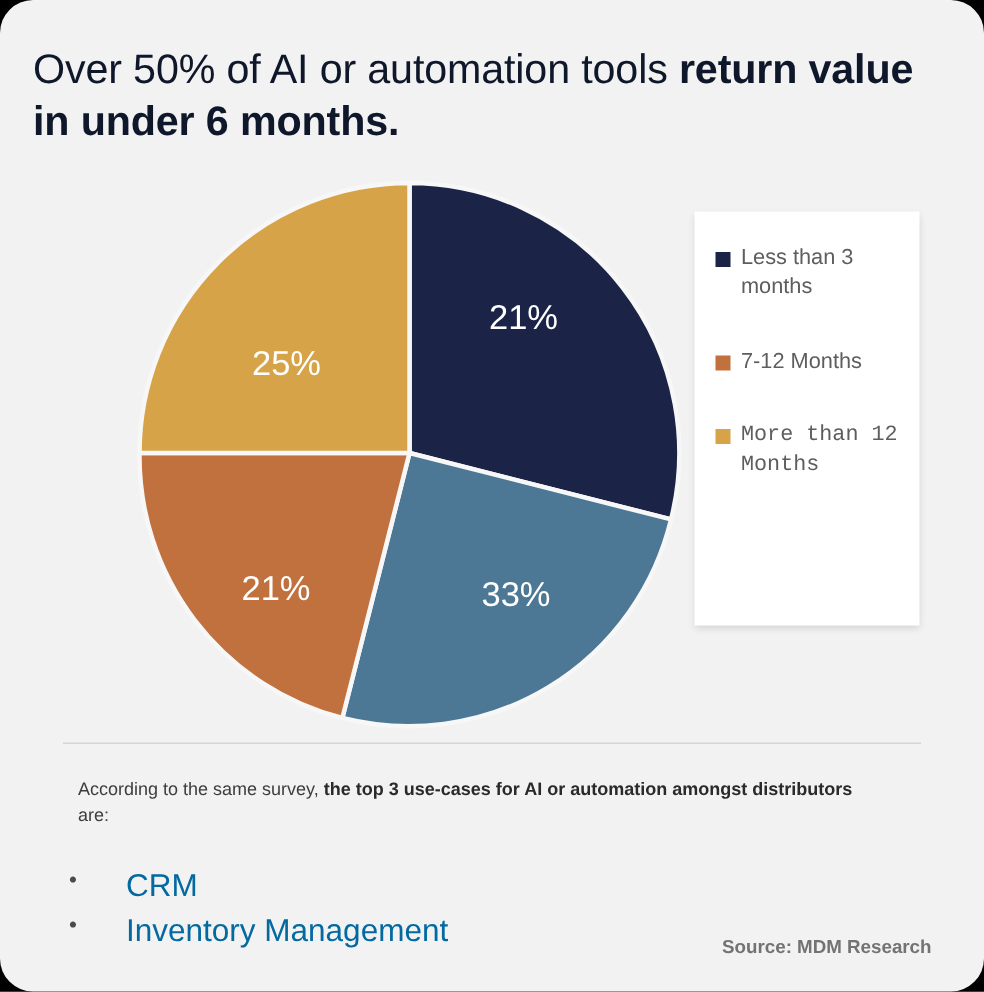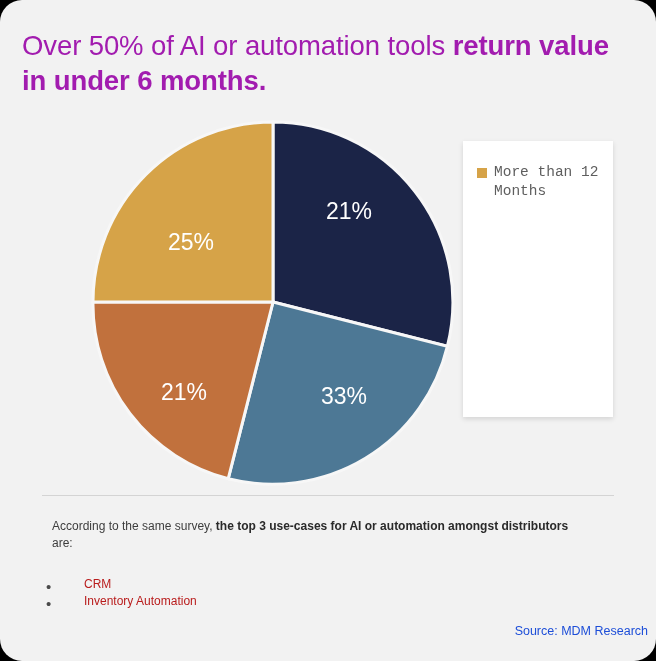--- a/index.html
+++ b/index.html
@@ -23,21 +23,21 @@
   }
 
   
   #title {
     position: absolute;
     left: 22px;
     top: 28px;
     width: 616px;
     font-size: 27.5px;
     line-height: 1.28;
-    color: #a21caf;
+    color: #0f172a;
     letter-spacing: -0.1px;
     font-weight: 400;
   }
   #title .bold { font-weight: 700; }
 
   
   #chart-area {
     position: absolute;
     left: 0; top: 105px;
     width: 656px;
@@ -121,40 +121,40 @@
   #bullet-list {
     position: absolute;
     left: 46px;
     top: 576px;
     width: 420px;
     list-style: none;
   }
   #bullet-list li {
     position: relative;
     padding-left: 38px;
-    font-size: 12px;
+    font-size: 21px;
     line-height: 1.43;
-    color: #b91c1c;
+    color: #0369a1;
   }
   #bullet-list li::before {
     content: "\2022";
     position: absolute;
     left: 0;
     top: 0;
     color: #4a4a4a;
     font-size: 15px;
   }
 
   #source {
     position: absolute;
-    right: 8px;
+    right: 35px;
     top: 624px;
     font-size: 12.5px;
-    color: #1d4ed8;
-    font-weight: 400;
+    color: #737373;
+    font-weight: 700;
   }
 </style>
 </head>
 <body>
 
 <div id="card">
 
   <h1 id="title"><span>Over 50% of AI or automation tools </span><span class="bold">return value in under 6 months.</span></h1>
 
   <div id="chart-area">
@@ -169,31 +169,39 @@
 
       <path d="M 185 185 L 5 185 A 180 180 0 0 1 185 5 Z" fill="#d6a348" stroke="#f7f7f7" stroke-width="3"></path>
 
       <text class="slice-label" x="261" y="96">21%</text>
       <text class="slice-label" x="256" y="281">33%</text>
       <text class="slice-label" x="96" y="277">21%</text>
       <text class="slice-label" x="103" y="127">25%</text>
     </svg>
 
     <div id="legend">
+      <div class="legend-item">
+        <span class="legend-swatch" style="background:#1b2447"></span>
+        <span class="legend-label">Less than 3 months</span>
+      </div>
+      <div class="legend-item">
+        <span class="legend-swatch" style="background:#c1713d"></span>
+        <span class="legend-label">7-12 Months</span>
+      </div>
       <div class="legend-item">
         <span class="legend-swatch" style="background:#d6a348"></span>
         <span class="legend-label">More than 12 Months</span>
       </div>
     </div>
   </div>
 
   <div id="divider"></div>
 
   <p id="footer-note"><span>According to the same survey, </span><span class="bold">the top 3 use-cases for AI or automation amongst distributors </span><span>are:</span></p>
 
   <ul id="bullet-list">
     <li>CRM</li>
-    <li>Inventory Automation</li>
+    <li>Inventory Management</li>
   </ul>
 
   <div id="source">Source: MDM Research</div>
 
 </div>
 
 </body></html>

